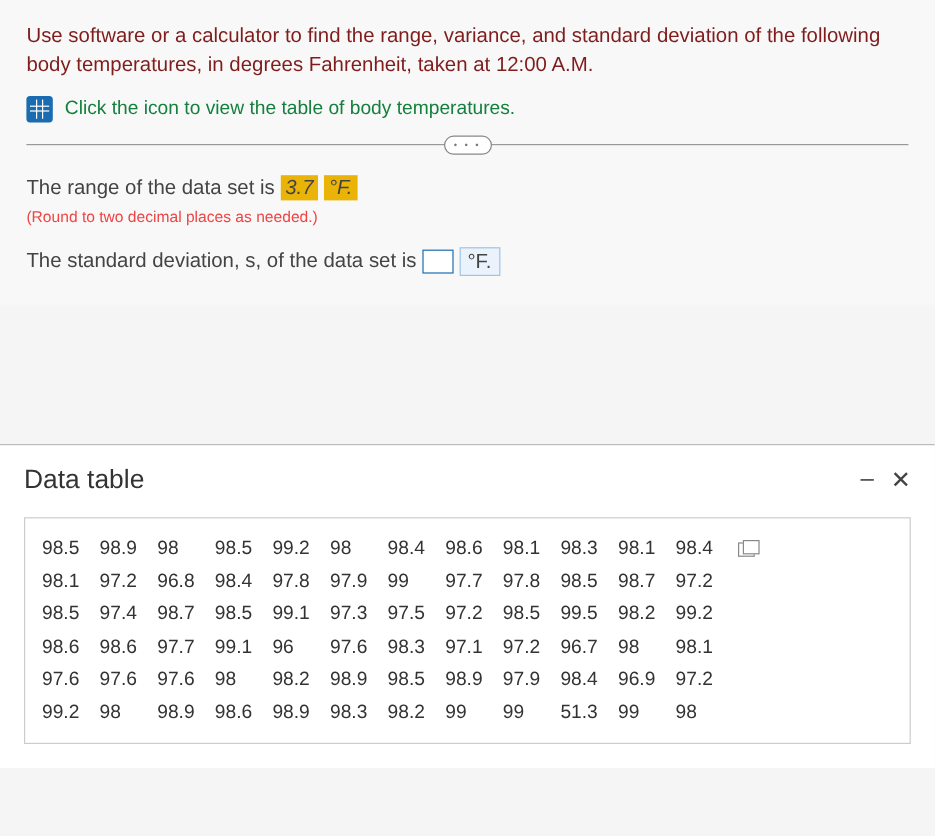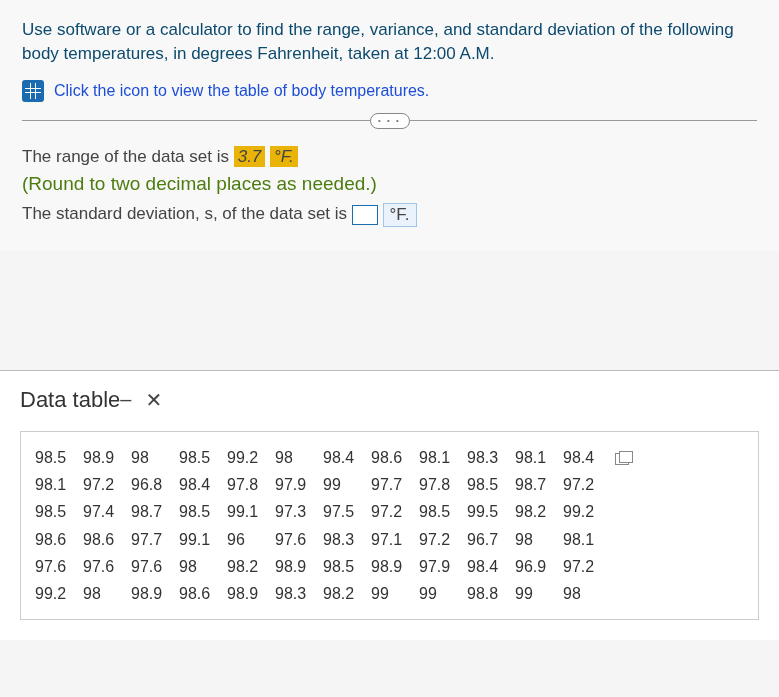--- a/index.html
+++ b/index.html
@@ -13,21 +13,21 @@
       position: relative;
     }
     .main-content {
       padding: 18px 22px;
       background: #f8f8f8;
     }
     .problem-text {
       font-size: 17px;
       line-height: 1.4;
       margin-bottom: 14px;
-      color: #0c4a6e;
+      color: #7f1d1d;
     }
     .icon-row {
       display: flex;
       align-items: center;
       gap: 10px;
       margin-bottom: 18px;
     }
     .table-icon {
       width: 22px;
       height: 22px;
@@ -41,21 +41,21 @@
       position: absolute;
       top: 3px; left: 3px; right: 3px; bottom: 3px;
       background:
         linear-gradient(#fff,#fff) 0 33%/100% 1px no-repeat,
         linear-gradient(#fff,#fff) 0 66%/100% 1px no-repeat,
         linear-gradient(#fff,#fff) 33% 0/1px 100% no-repeat,
         linear-gradient(#fff,#fff) 66% 0/1px 100% no-repeat;
     }
     .icon-text {
       font-size: 16px;
-      color: #1d4ed8;
+      color: #15803d;
     }
     .divider {
       position: relative;
       border-top: 1px solid #999;
       margin: 16px 0 26px 0;
     }
     .divider-handle {
       position: absolute;
       left: 50%;
       top: -8px;
@@ -77,23 +77,23 @@
       font-size: 17px;
       margin-bottom: 6px;
       color: #444;
     }
     .answer-value {
       background: #eab308;
       padding: 1px 4px;
       font-style: italic;
     }
     .hint {
-      font-size: 19px;
-      color: #4d7c0f;
-      margin-bottom: 8px;
+      font-size: 13px;
+      color: #ef4444;
+      margin-bottom: 18px;
     }
     .input-box {
       display: inline-block;
       width: 26px;
       height: 20px;
       border: 1px solid #1a6bb0;
       background: #fff;
       vertical-align: middle;
     }
     .unit-box {
@@ -107,21 +107,21 @@
       position: absolute;
       left: 0;
       top: 370px;
       right: 0;
       background: #fff;
       border-top: 1px solid #bbb;
       padding: 16px 20px 20px 20px;
     }
     .panel-header {
       display: flex;
-      justify-content: flex-start;
+      justify-content: space-between;
       align-items: center;
       margin-bottom: 18px;
     }
     .panel-title {
       font-size: 22px;
       color: #333;
     }
     .panel-controls {
       display: flex;
       gap: 14px;
@@ -199,15 +199,15 @@
       <span>–</span>
       <span>✕</span>
     </div>
   </div>
   <div class="data-grid" id="data-grid">
       <div class="data-row"><span class="cell">98.5</span><span class="cell">98.9</span><span class="cell">98</span><span class="cell">98.5</span><span class="cell">99.2</span><span class="cell">98</span><span class="cell">98.4</span><span class="cell">98.6</span><span class="cell">98.1</span><span class="cell">98.3</span><span class="cell">98.1</span><span class="cell">98.4</span><span class="copy-icon"></span></div>
       <div class="data-row"><span class="cell">98.1</span><span class="cell">97.2</span><span class="cell">96.8</span><span class="cell">98.4</span><span class="cell">97.8</span><span class="cell">97.9</span><span class="cell">99</span><span class="cell">97.7</span><span class="cell">97.8</span><span class="cell">98.5</span><span class="cell">98.7</span><span class="cell">97.2</span></div>
       <div class="data-row"><span class="cell">98.5</span><span class="cell">97.4</span><span class="cell">98.7</span><span class="cell">98.5</span><span class="cell">99.1</span><span class="cell">97.3</span><span class="cell">97.5</span><span class="cell">97.2</span><span class="cell">98.5</span><span class="cell">99.5</span><span class="cell">98.2</span><span class="cell">99.2</span></div>
       <div class="data-row"><span class="cell">98.6</span><span class="cell">98.6</span><span class="cell">97.7</span><span class="cell">99.1</span><span class="cell">96</span><span class="cell">97.6</span><span class="cell">98.3</span><span class="cell">97.1</span><span class="cell">97.2</span><span class="cell">96.7</span><span class="cell">98</span><span class="cell">98.1</span></div>
       <div class="data-row"><span class="cell">97.6</span><span class="cell">97.6</span><span class="cell">97.6</span><span class="cell">98</span><span class="cell">98.2</span><span class="cell">98.9</span><span class="cell">98.5</span><span class="cell">98.9</span><span class="cell">97.9</span><span class="cell">98.4</span><span class="cell">96.9</span><span class="cell">97.2</span></div>
-      <div class="data-row"><span class="cell">99.2</span><span class="cell">98</span><span class="cell">98.9</span><span class="cell">98.6</span><span class="cell">98.9</span><span class="cell">98.3</span><span class="cell">98.2</span><span class="cell">99</span><span class="cell">99</span><span class="cell">98.8</span><span class="cell">99</span><span class="cell">98</span></div>
+      <div class="data-row"><span class="cell">99.2</span><span class="cell">98</span><span class="cell">98.9</span><span class="cell">98.6</span><span class="cell">98.9</span><span class="cell">98.3</span><span class="cell">98.2</span><span class="cell">99</span><span class="cell">99</span><span class="cell">51.3</span><span class="cell">99</span><span class="cell">98</span></div>
     </div>
 </div>
 
 </body></html>

